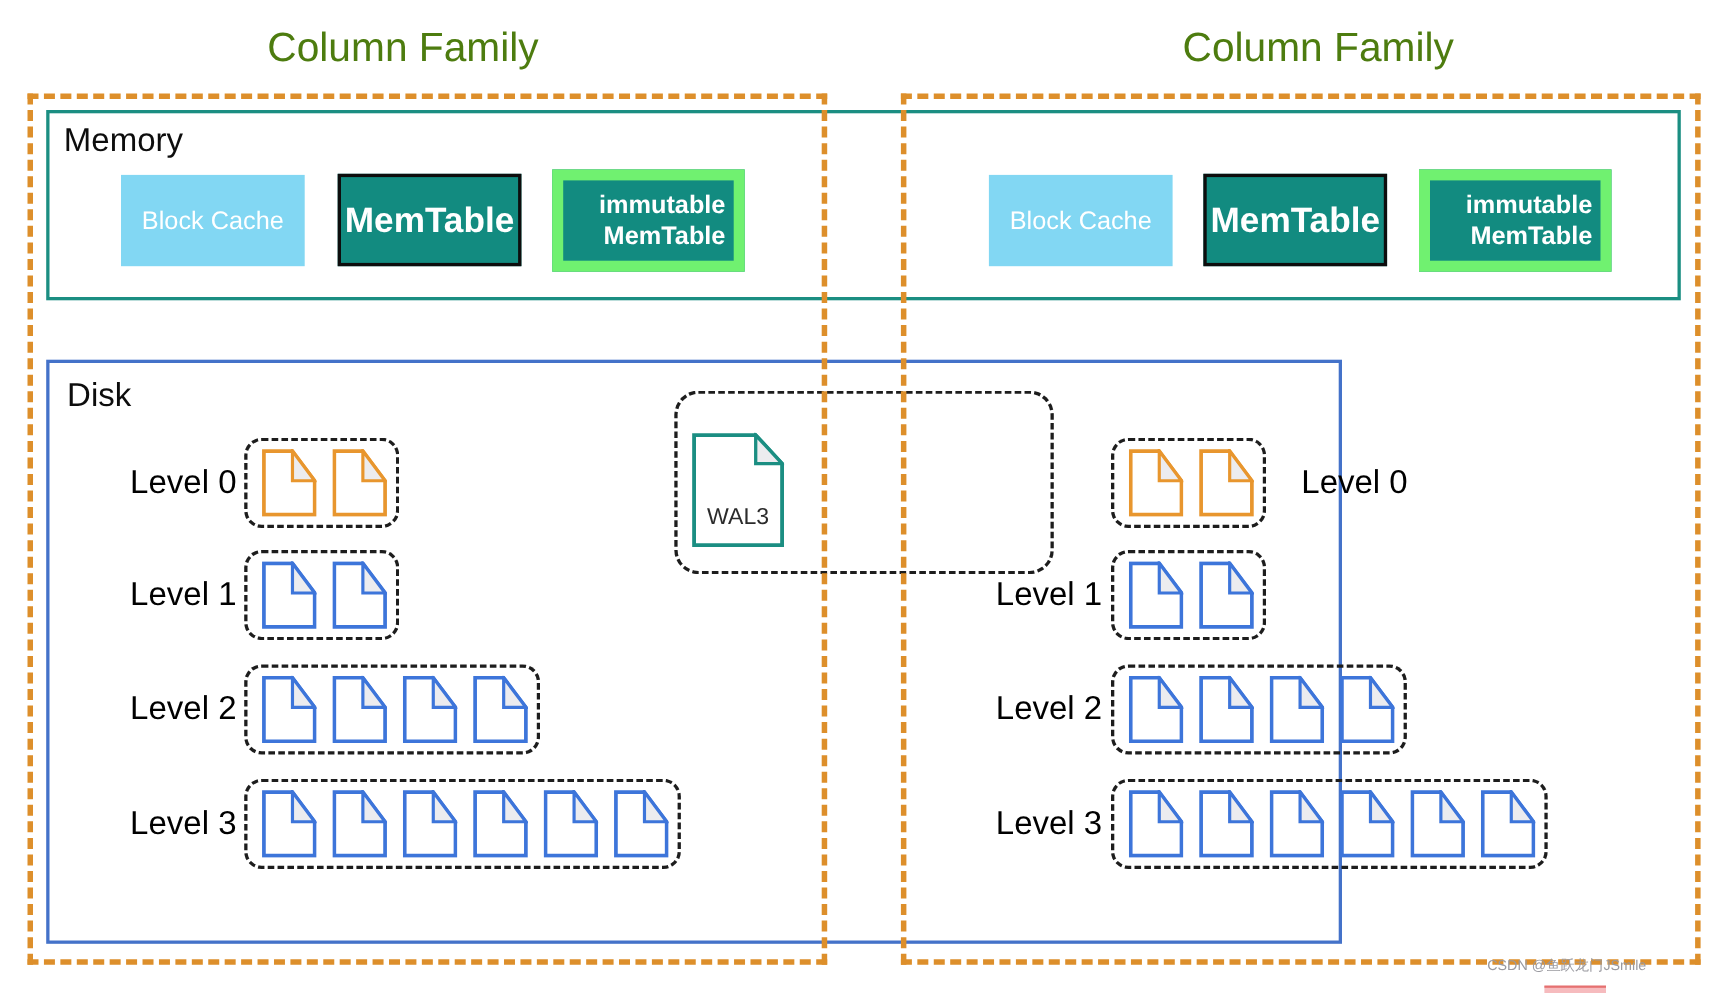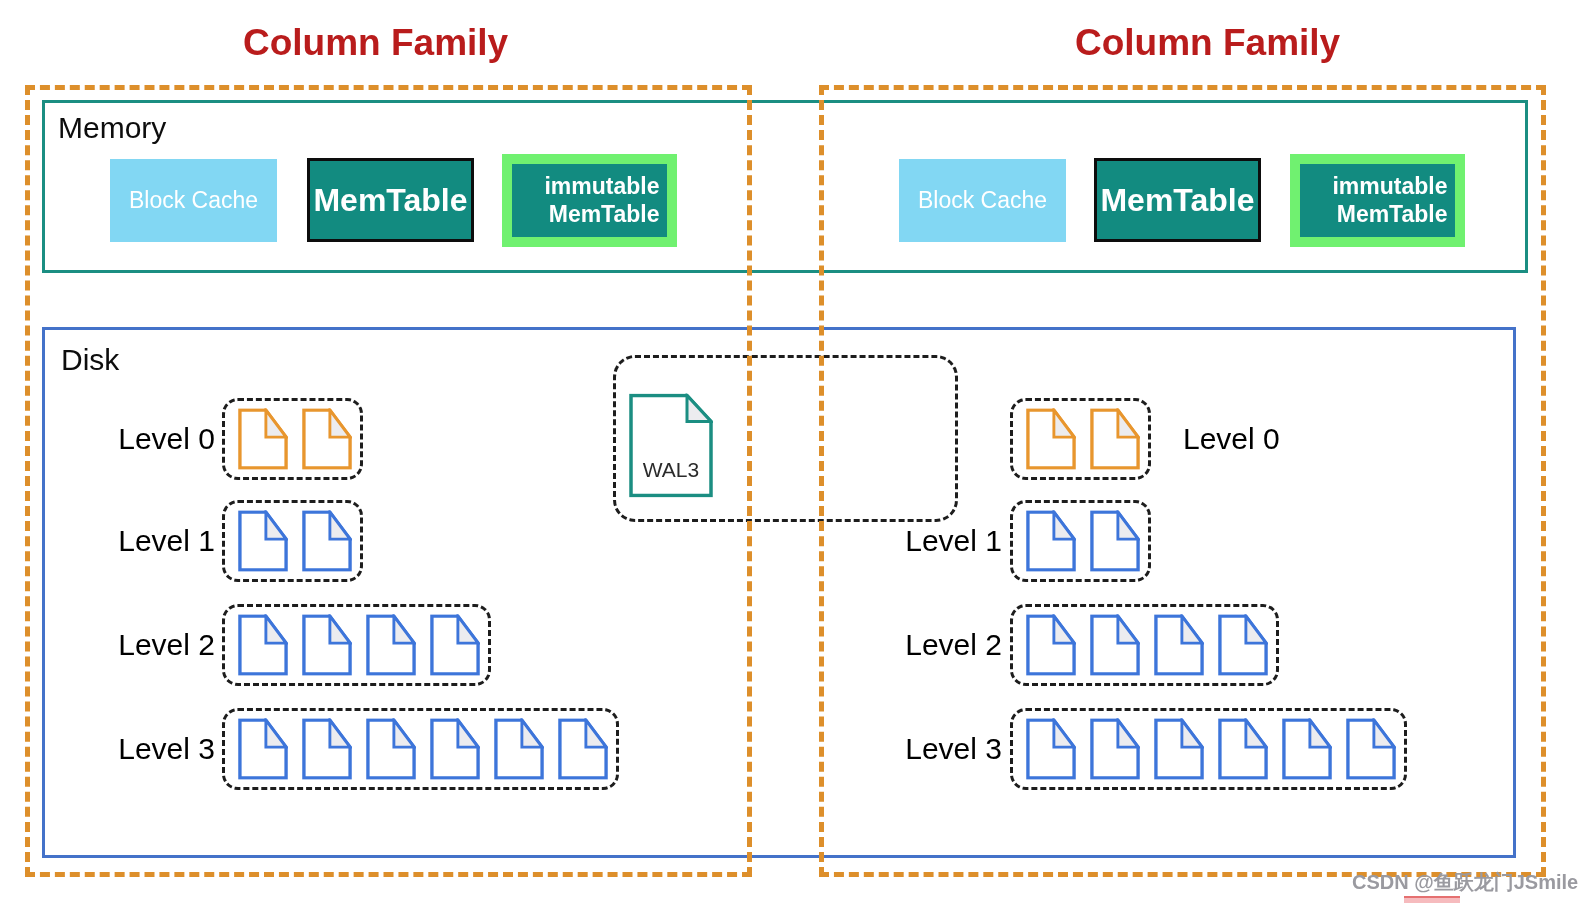--- a/index.html
+++ b/index.html
@@ -2,24 +2,24 @@
 <html><head>
 <meta charset="utf-8">
 <style>
   html,body{margin:0;padding:0;background:#fff;}
   #stage{
     position:relative;width:1578px;height:903px;background:#ffffff;overflow:hidden;
     font-family:"Liberation Sans", sans-serif;color:#111;
   }
   .abs{position:absolute;}
   
-  .cf-title{font-size:37px;color:#b91c1c;white-space:nowrap;letter-spacing:0px;font-weight:bold;}
+  .cf-title{font-size:37px;color:#4d7c0f;white-space:nowrap;letter-spacing:0px;}
   
   .memory-box{left:42px;top:100px;width:1486px;height:173px;border:3px solid #1b8e82;box-sizing:border-box;background:#fff;}
-  .disk-box{left:42px;top:327px;width:1474px;height:531px;border:3px solid #4472c9;box-sizing:border-box;background:#fff;}
+  .disk-box{left:42px;top:327px;width:1178px;height:531px;border:3px solid #4472c9;box-sizing:border-box;background:#fff;}
   .zone-label{font-size:30px;color:#0d0d0d;white-space:nowrap;}
   
   .mem-block{display:flex;align-items:center;justify-content:center;text-align:center;box-sizing:border-box;}
   .block-cache{width:167px;height:83px;background:#82d7f3;color:#fff;font-size:23px;}
   .memtable{width:167px;height:84px;background:#128b80;border:3px solid #0d0d0d;color:#fff;font-size:32px;font-weight:bold;}
   .immutable{width:175px;height:93px;background:#128b80;border:10px solid #70f170;color:#fff;font-size:23px;font-weight:bold;line-height:1.2;}
   .immutable .inner{width:140px;text-align:right;}
   
   .wal-box{left:613px;top:355px;width:345px;height:167px;border:3px dashed #1d1d1d;border-radius:22px;box-sizing:border-box;}
   .wal-file{position:absolute;width:84px;height:105px;top:35px;}
@@ -29,21 +29,21 @@
   .lvl-label{font-size:30px;color:#000000;white-space:nowrap;}
   .lvl-label.right-align{text-align:right;}
   .files-box{border:3px dashed #1d1d1d;border-radius:16px;box-sizing:border-box;
     display:flex;align-items:center;gap:14px;padding:0 13px;height:82px;}
   .sst{width:50px;height:62px;flex:0 0 auto;}
   .sst.blue{color:#3d75da;}
   .sst.orange{color:#e8962e;}
   
   .cf-dash{border:5px dashed #dd8f2b;box-sizing:border-box;z-index:5;pointer-events:none;background:transparent;}
   
-  .watermark{font-size:20px;color:#9a9aa0;white-space:nowrap;z-index:6;font-weight:bold;}
+  .watermark{font-size:13px;color:#9a9aa0;white-space:nowrap;z-index:6;}
   .wm-bar{left:1404px;top:896px;width:56px;height:7px;background:#f6bbbe;border-top:2px solid #e57070;z-index:6;}
   .hidden-defs{position:absolute;width:0;height:0;overflow:hidden;}
 </style>
 </head>
 <body>
 
 <svg class="hidden-defs" aria-hidden="true">
   <defs>
     <symbol id="sym-sst" viewBox="0 0 52 64">
       <path d="M2,2 L29,2 L50,30 L50,62 L2,62 Z" fill="#ffffff" stroke="currentColor" stroke-width="3.5" stroke-linejoin="miter"></path>

